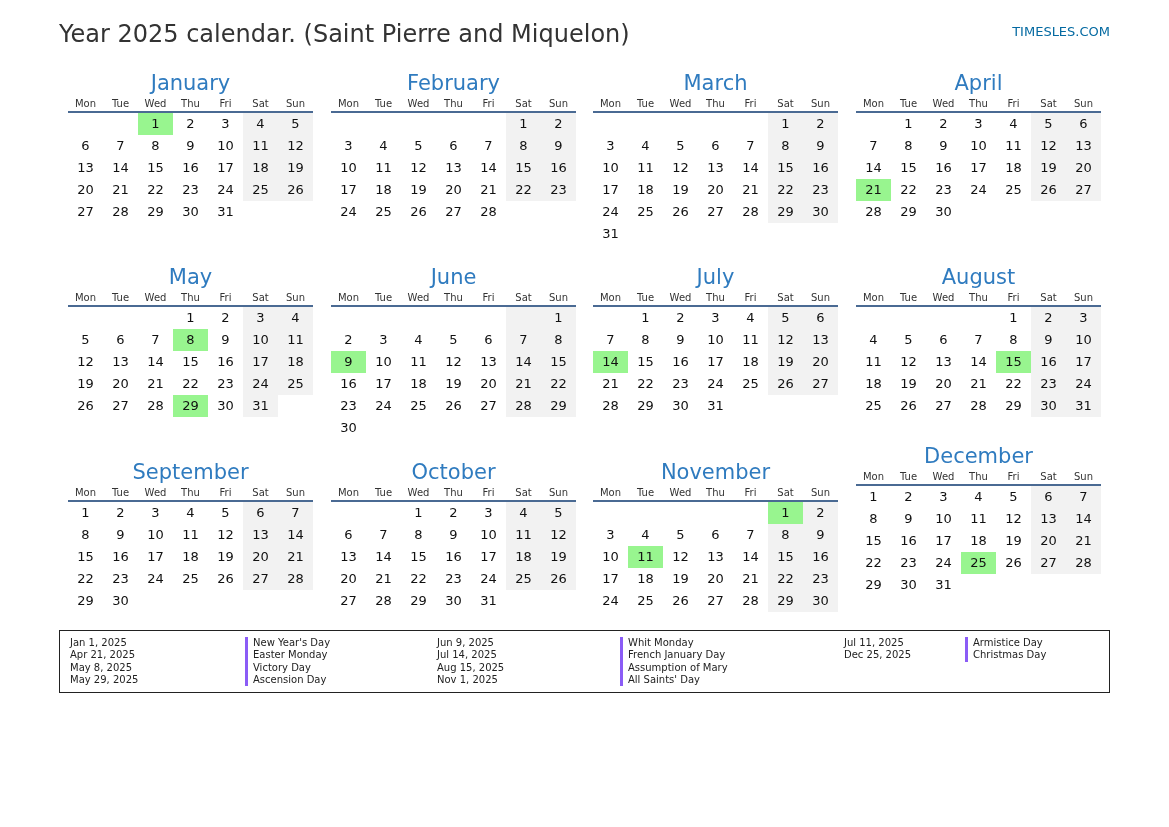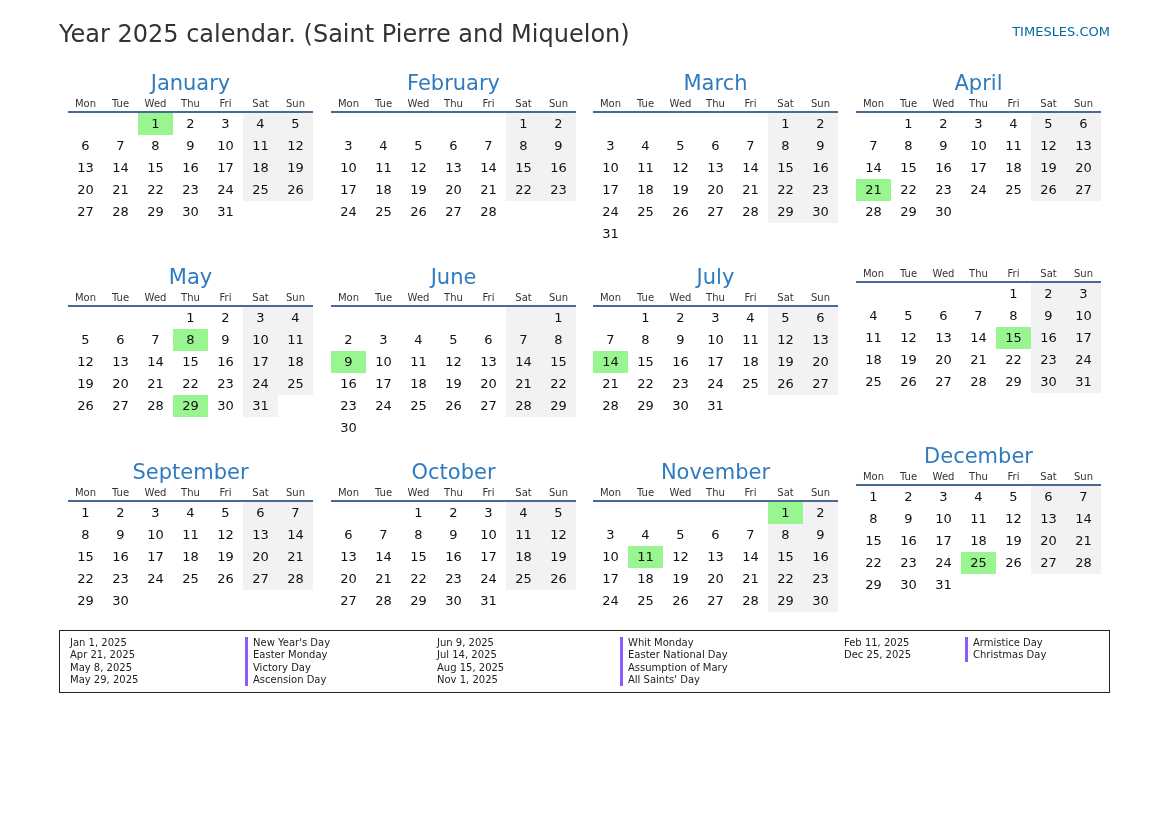--- a/index.html
+++ b/index.html
@@ -377,20 +377,21 @@
         <div class="d">28</div>
         <div class="d">29</div>
         <div class="d">30</div>
         <div class="d">31</div>
         <div class="d"></div>
         <div class="d"></div>
         <div class="d"></div>
       </div>
     </div>
     <div class="month" style="left: 856px; top: 267px;">
+      <div class="mname">August</div>
       <div class="dow">
         <span>Mon</span>
         <span>Tue</span>
         <span>Wed</span>
         <span>Thu</span>
         <span>Fri</span>
         <span>Sat</span>
         <span>Sun</span>
       </div>
       <div class="days">
@@ -643,25 +644,25 @@
       <div>Ascension Day</div>
     </div>
   <div class="lcol" style="left:377px" id="ld1">
       <div>Jun 9, 2025</div>
       <div>Jul 14, 2025</div>
       <div>Aug 15, 2025</div>
       <div>Nov 1, 2025</div>
     </div>
   <div class="lname" style="left:560px" id="ln1">
       <div>Whit Monday</div>
-      <div>Easter National Day</div>
+      <div>French January Day</div>
       <div>Assumption of Mary</div>
       <div>All Saints' Day</div>
     </div>
   <div class="lcol" style="left:784px" id="ld2">
-      <div>Feb 11, 2025</div>
+      <div>Jul 11, 2025</div>
       <div>Dec 25, 2025</div>
     </div>
   <div class="lname" style="left:905px" id="ln2">
       <div>Armistice Day</div>
       <div>Christmas Day</div>
     </div>
 </div>
 
 </body></html>

